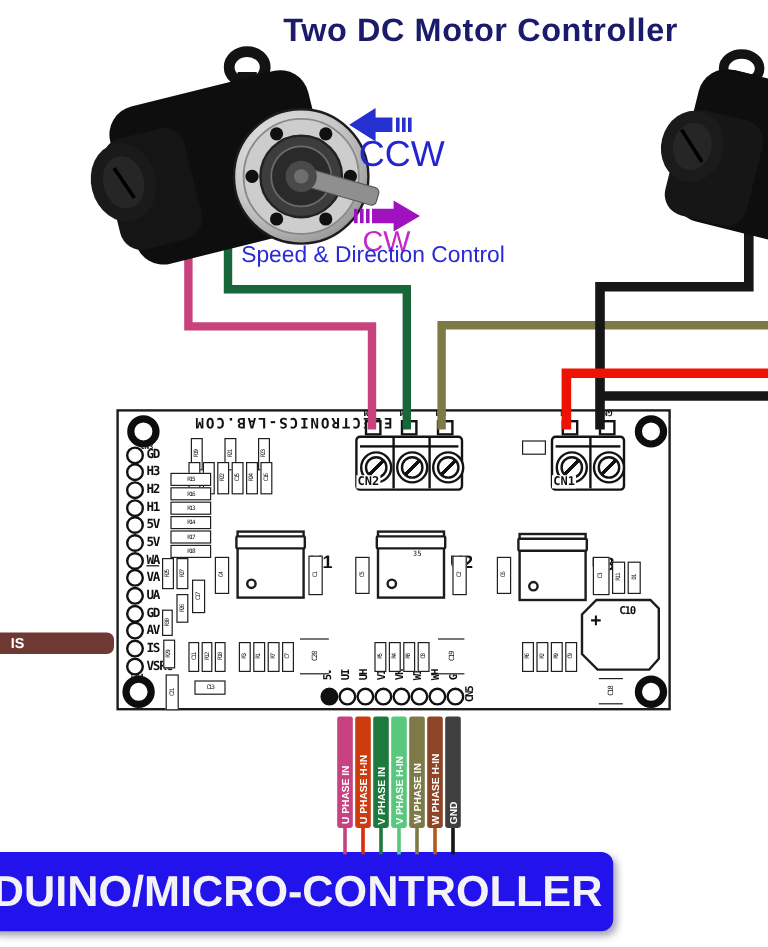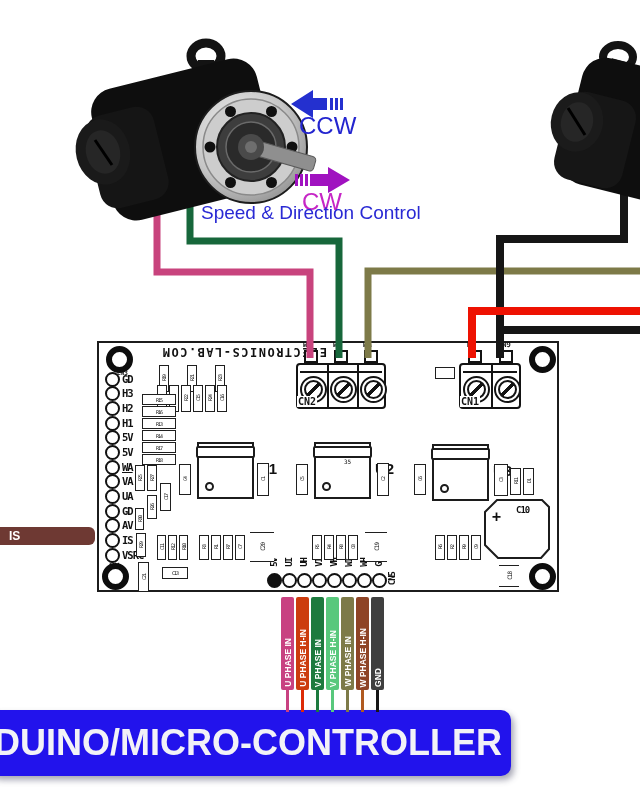--- a/index.html
+++ b/index.html
@@ -1,21 +1,21 @@
 <!DOCTYPE html>
 <html><head>
 <meta charset="utf-8">
 <style>
   html,body{margin:0;padding:0;background:#ffffff;}
   #canvas{position:relative;width:640px;height:789px;background:#ffffff;overflow:hidden;
           font-family:"Liberation Sans",sans-serif;}
   .abs{position:absolute;}
   .label{position:absolute;white-space:nowrap;font-family:"Liberation Sans",sans-serif;}
   #page-title{left:236px;top:10px;font-size:27px;font-weight:bold;color:#1b1b6b;letter-spacing:.5px;}
-  #ccw-label{left:299px;top:112px;font-size:24px;font-weight:500;color:#2325cf;}
+  #ccw-label{left:299px;top:112px;font-size:30px;font-weight:500;color:#2325cf;}
   #cw-label{left:302px;top:188px;font-size:24px;font-weight:500;color:#c626c6;}
   #speed-label{left:201px;top:202px;font-size:19px;font-weight:500;color:#2a2ad4;}
 
   
   #board{left:97px;top:341px;width:462px;height:251px;border:2px solid #1c1c1c;background:#fff;
          box-sizing:border-box;z-index:1;}
   #brand{position:absolute;left:36px;top:2px;width:192px;font-family:"DejaVu Sans Mono",monospace;
          font-weight:bold;font-size:12px;letter-spacing:1.5px;color:#111;transform:rotate(180deg);}
   .hole{position:absolute;width:27px;height:27px;border:6px solid #0d0d0d;border-radius:50%;
         background:#fff;box-sizing:border-box;}
@@ -70,20 +70,21 @@
   #controller span{color:#f2f2f7;font-size:36px;font-weight:bold;padding-left:6px;white-space:nowrap;
                    font-family:"Liberation Sans",sans-serif;}
   #overlay{position:absolute;left:0;top:0;width:640px;height:789px;z-index:5;pointer-events:none;}
   .zt{z-index:6;}
 </style>
 </head>
 <body>
 
 <div id="canvas">
 
+  <div id="page-title" class="label zt" style="color: rgb(27, 27, 107);">Two DC Motor  Controller</div>
 
   <div id="board" class="abs">
     <div id="brand">ELECTRONICS-LAB.COM</div>
   <div class="hole" style="left: 7px; top: 3px;"></div>
       <div class="hole" style="left: 430px; top: 3px;"></div>
       <div class="hole" style="left: 3px; top: 220px;"></div>
       <div class="hole" style="left: 430px; top: 220px;"></div>
       <div class="tiny-lab" style="left: 18px; top: 26px;">CN3</div>
       <div class="pin-circ" style="left: 6px; top: 28.5px;"></div>
       <div class="cn3-lab" style="left: 23px; top: 29.5px;">GD</div>

